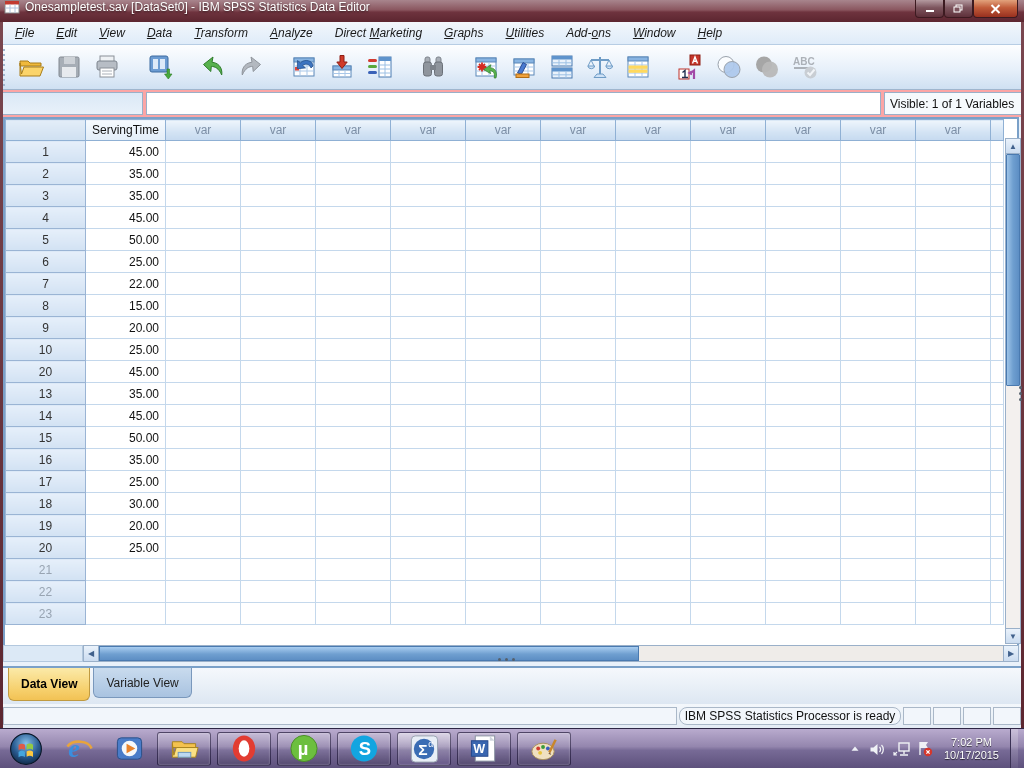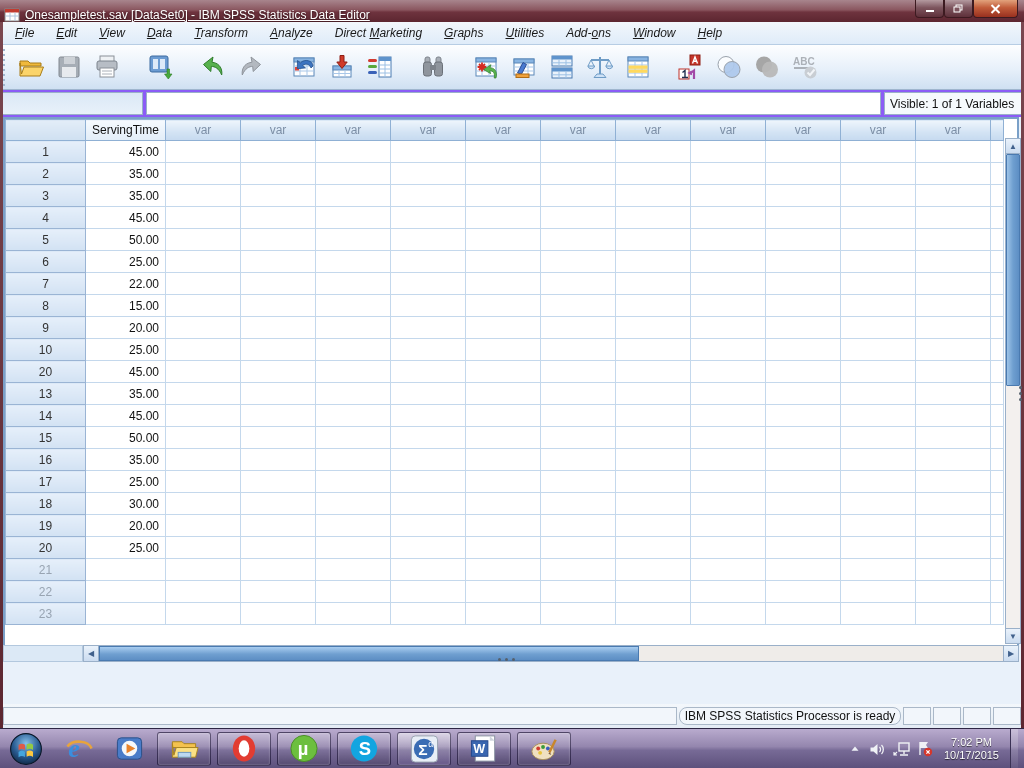--- a/index.html
+++ b/index.html
@@ -3,21 +3,21 @@
 <meta charset="utf-8">
 <style>
   * { margin:0; padding:0; box-sizing:border-box; }
   html,body { width:1024px; height:768px; overflow:hidden; }
   body { font-family:"Liberation Sans", sans-serif; font-size:12px; background:#000; }
   .screen { position:relative; width:1024px; height:768px; background:#e9f1fa; }
 
   
   .titlebar { position:absolute; left:0; top:0; width:1024px; height:22px;
     background:linear-gradient(#a8858d 0%, #8a565f 45%, #6e333e 55%, #5c2630 100%);
-    display:flex; align-items:flex-end; color:#fff;text-decoration:underline; }
+    display:flex; align-items:flex-start; color:#fff; }
   .titlebar .app-ico { width:16px; height:14px; margin:0 5px 0 4px; }
   .title-text { text-shadow:0 1px 2px rgba(0,0,0,.6); white-space:nowrap; }
   .win-btns { position:absolute; right:6px; top:0; display:flex; }
   .wbtn { width:29px; height:18px; border:1px solid #3c1a20; border-top:none; border-radius:0 0 4px 4px;
     background:linear-gradient(#b49aa0, #7d555e 45%, #5e303a); color:#f3e8ea; font-size:10px;
     display:flex; align-items:center; justify-content:center; line-height:1; }
   .wbtn.close { width:45px; background:linear-gradient(#e2a27c, #c15c3a 45%, #99301f); font-weight:bold; }
 
   
   .menubar { position:absolute; left:0; top:22px; width:1024px; height:23px;
@@ -33,21 +33,21 @@
   .tb-grip { position:absolute; left:2px; top:4px; width:5px; height:37px;
     background-image:repeating-linear-gradient(#9fb6ce 0 2px, transparent 2px 5px); width:3px; }
   .tbtn { width:36px; height:38px; margin:0 1px; border:none; background:transparent; border-radius:3px;
     display:flex; align-items:center; justify-content:center; padding:0; }
   .tbtn.grp { margin-left:16px; }
   .tbtn.dim { opacity:.85; filter:grayscale(15%); }
   .tbtn svg { display:block; }
 
   
   .editor-row { position:absolute; left:0; top:90px; width:1024px; height:27px;
-    background:#8b5cf6; display:flex; align-items:center; }
+    background:#fca5a5; display:flex; align-items:center; }
   .cell-ref { position:absolute; left:2px; top:2px; width:141px; height:23px;
     background:linear-gradient(#dbe8f6,#e8f1fa); border:1px solid #9ab0c9; }
   .cell-edit { position:absolute; left:146px; top:2px; width:735px; height:23px;
     background:#fff; border:1px solid #9ab0c9; font:12px "Liberation Sans",sans-serif; padding:0 4px; }
   .visible-info { position:absolute; left:884px; top:2px; width:138px; height:23px;
     background:#f6fafd; border:1px solid #9ab0c9; display:flex; align-items:center; padding-left:5px; color:#111; white-space:nowrap; }
 
   
   .edge-l, .edge-r { position:absolute; top:22px; width:3px; height:706px; background:linear-gradient(#7a4750,#5c2630); z-index:5; }
   .edge-l { left:0; } .edge-r { right:0; }
@@ -738,20 +738,24 @@
       <div class="hs-thumb"></div>
       <div class="hs-right">▶</div>
     </div>
   </div>
   <div class="split-dots">
       <i></i>
       <i></i>
       <i></i>
     </div>
 
+  <div class="tabbar">
+      <span class="tab active">Data View</span>
+      <span class="tab">Variable View</span>
+    </div>
 
   <div class="statusbar">
     <div class="st-cell st-main"></div>
     <div class="st-cell st-msg">IBM SPSS Statistics Processor is ready</div>
   <div class="st-cell st-sm"></div>
       <div class="st-cell st-sm"></div>
       <div class="st-cell st-sm"></div>
       <div class="st-cell st-sm"></div>
     </div>
 

